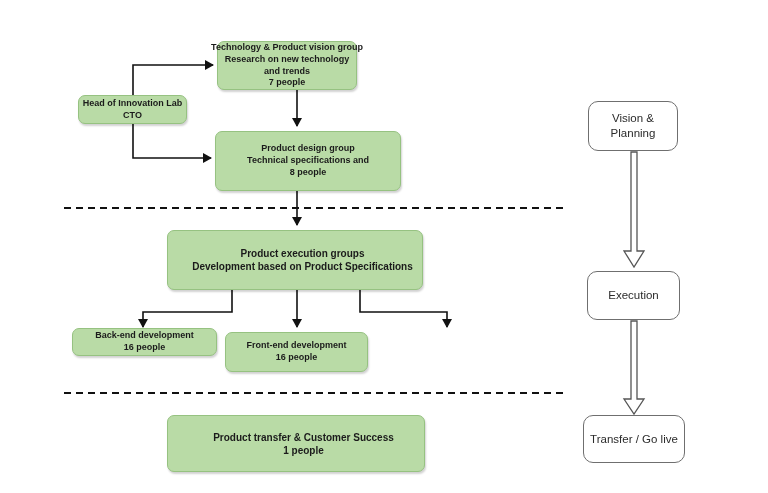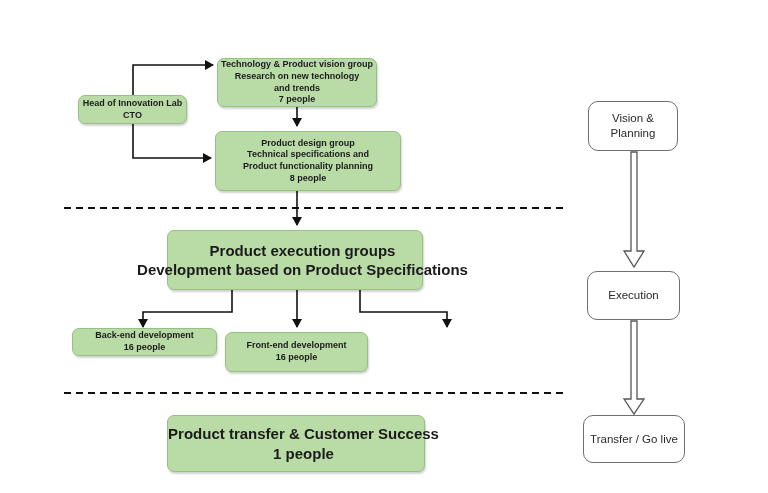--- a/index.html
+++ b/index.html
@@ -8,21 +8,21 @@
     font-family:"Liberation Sans", sans-serif;
   }
   .connectors{position:absolute;left:0;top:0;pointer-events:none;}
   .gnode{
     position:absolute;box-sizing:border-box;
     background:#b9dba6;border:1px solid #96c281;border-radius:7px;
     color:#1b1b1b;font-weight:bold;font-size:9px;line-height:1.3;
     display:flex;flex-direction:column;justify-content:center;align-items:center;
     text-align:center;box-shadow:1px 2px 2px rgba(0,0,0,0.18);
   }
-  .gnode.big{font-size:15px;padding-left:15px;}
+  .gnode.big{font-size:10px;padding-left:15px;}
   .gnode .ln{white-space:nowrap;}
   .pnode{
     position:absolute;box-sizing:border-box;
     background:#ffffff;border:1px solid #6f6f6f;border-radius:10px;
     color:#2b2b2b;font-size:11.5px;line-height:1.3;
     display:flex;flex-direction:column;justify-content:center;align-items:center;
     text-align:center;
   }
   .pnode .ln{white-space:nowrap;}
 </style>
@@ -57,31 +57,30 @@
       <path d="M631,152 L631,251 L624,251 L634,267 L644,251 L637,251 L637,152 Z"></path>
       <path d="M631,321 L631,399 L624,399 L634,414 L644,399 L637,399 L637,321 Z"></path>
     </g>
   </svg>
 
   <div class="gnode" style="left:78px;top:95px;width:109px;height:29px">
     <div class="ln">Head of Innovation Lab</div>
     <div class="ln">CTO</div>
   </div>
 
-  <div class="gnode" style="left:217px;top:58px;width:160px;height:49px">
+  <div class="gnode" style="left:217px;top:41px;width:140px;height:49px">
     <div class="ln">Technology &amp; Product vision group</div>
     <div class="ln">Research on new technology</div>
     <div class="ln">and trends</div>
     <div class="ln">7 people</div>
   </div>
 
   <div class="gnode" style="left:215px;top:131px;width:186px;height:60px">
     <div class="ln">Product design group</div>
     <div class="ln">Technical specifications and</div>
-    <div class="ln">Product functionality planning</div>
     <div class="ln">8 people</div>
   </div>
 
   <div class="gnode big" style="left:167px;top:230px;width:256px;height:60px">
     <div class="ln">Product execution groups</div>
     <div class="ln">Development based on Product Specifications</div>
   </div>
 
   <div class="gnode" style="left:72px;top:328px;width:145px;height:28px">
     <div class="ln">Back-end development</div>

